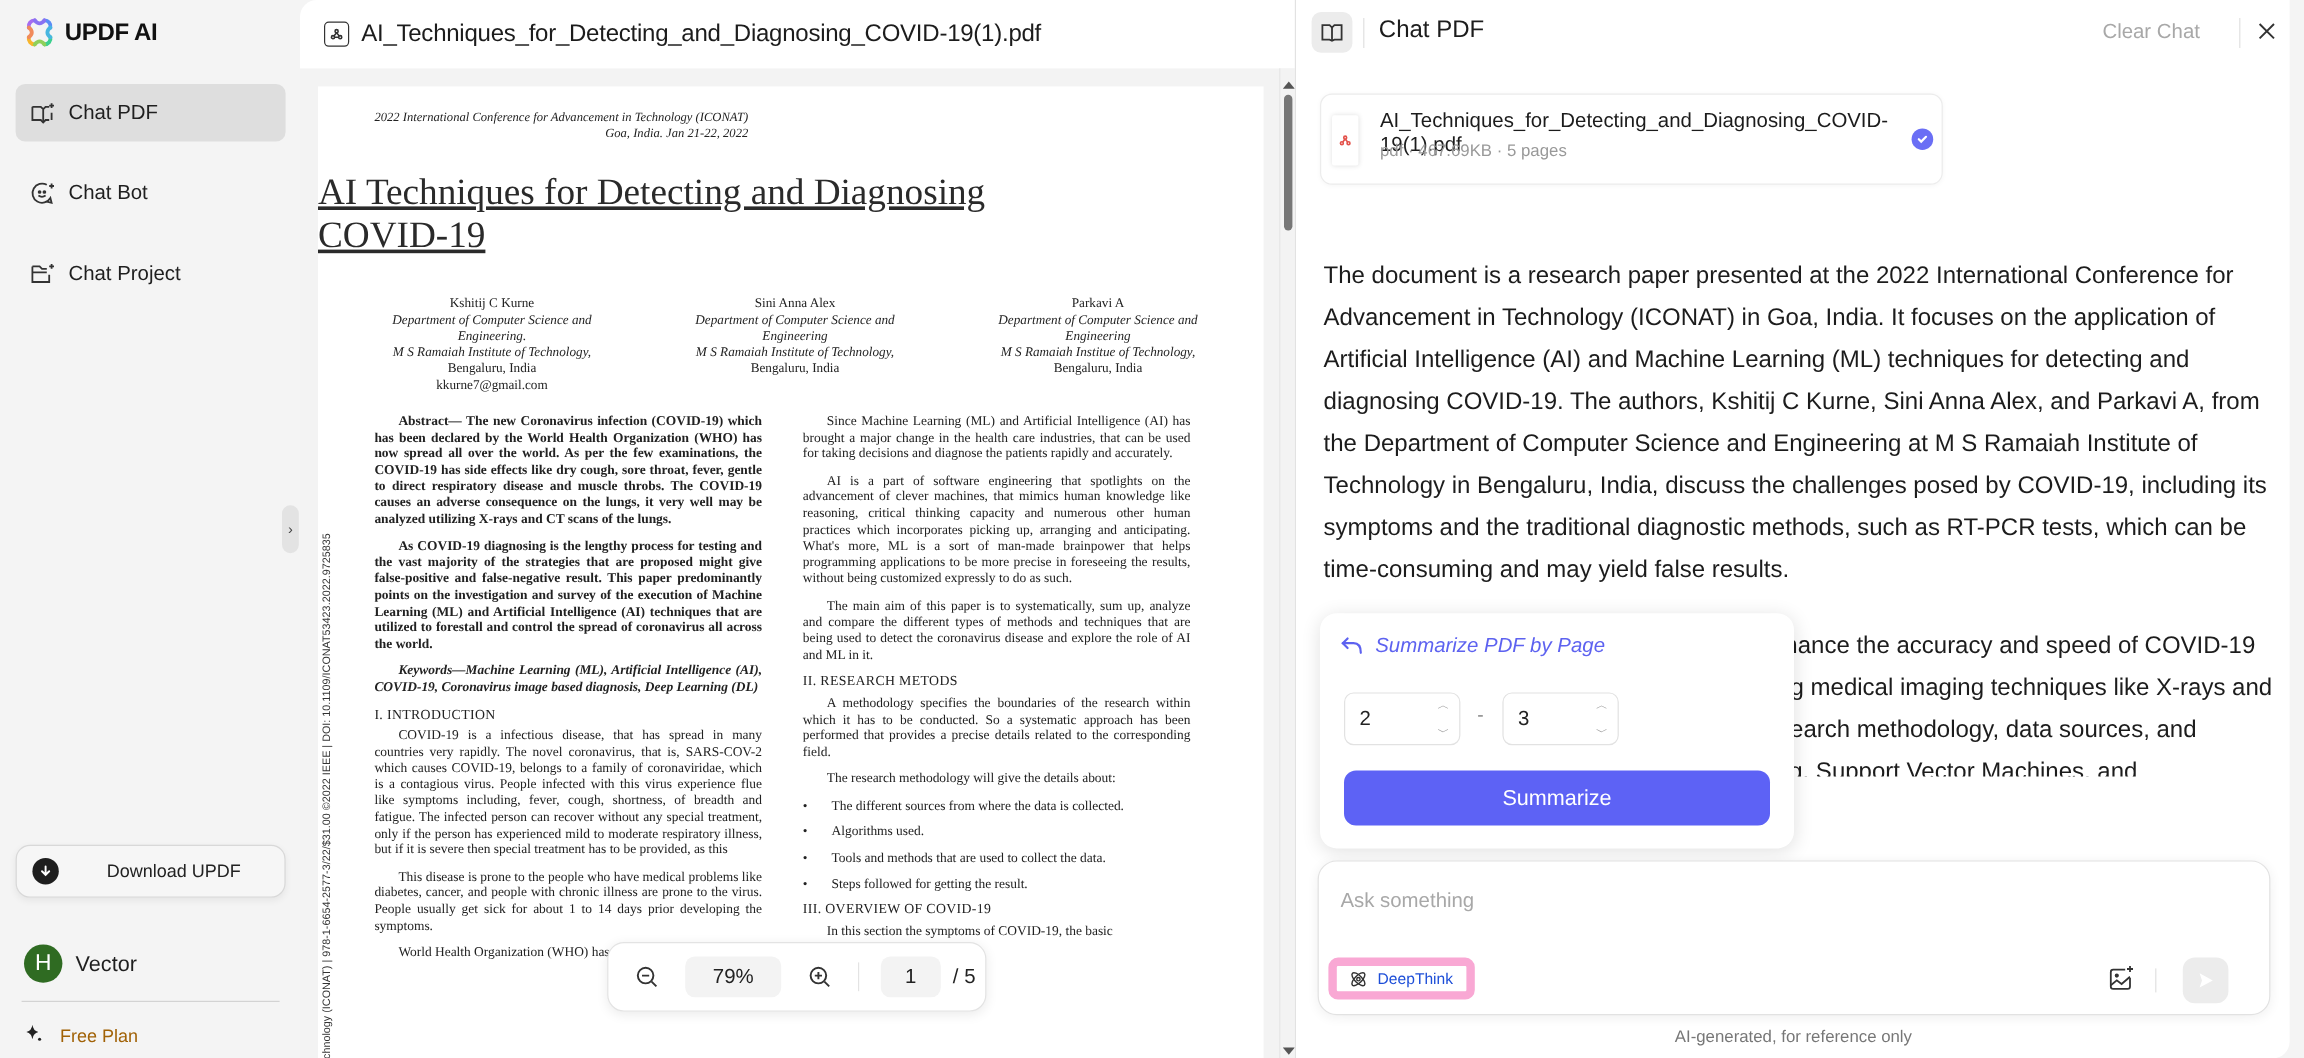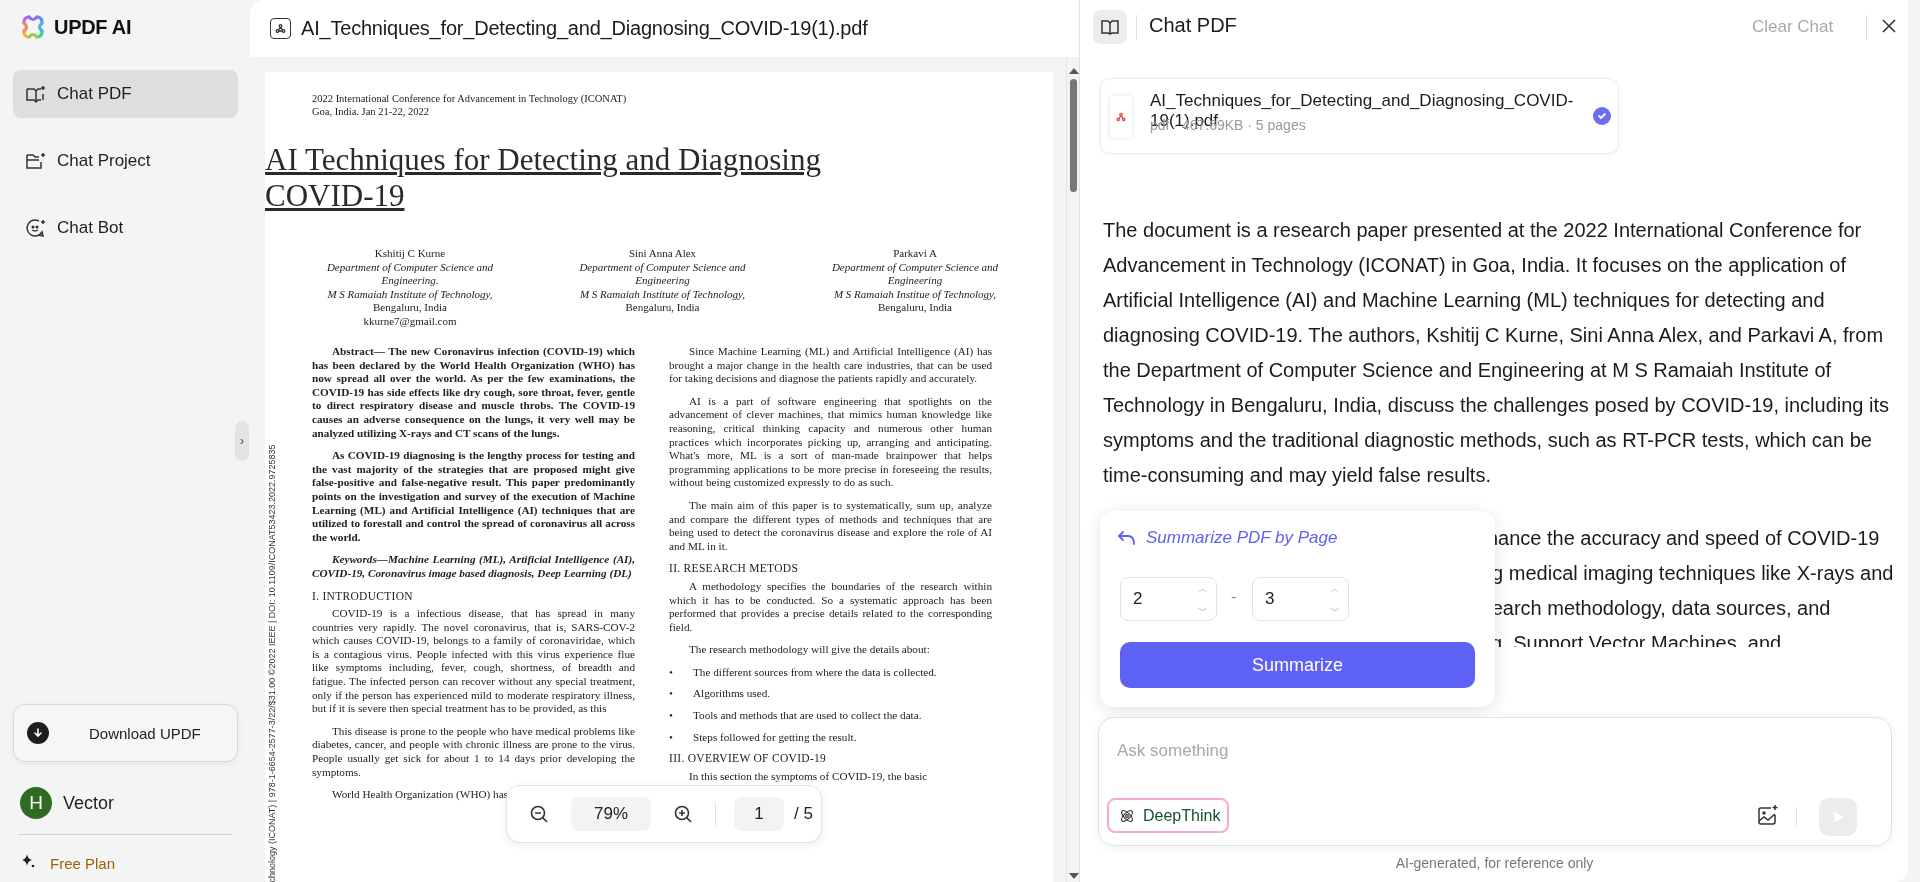--- a/index.html
+++ b/index.html
@@ -9,41 +9,41 @@
   .sidebar { position: absolute; left: 0; top: 0; width: 250px; height: 882px; background: #f4f4f4; }
   .brand { position: absolute; left: 20px; top: 14px; display: flex; align-items: center; gap: 8px; }
   .brand-logo { width: 26px; height: 26px; position: relative; }
   .brand-name { font-size: 20px; font-weight: 700; color: #111; letter-spacing: -0.3px; }
   .nav { position: absolute; left: 13px; top: 70px; width: 225px; }
   .nav-item { height: 48px; border-radius: 8px; display: flex; align-items: center; padding-left: 12px; gap: 10px; margin-bottom: 19px; cursor: pointer; }
   .nav-item.active { background: #dedede; }
   .nav-item .ico { width: 22px; height: 22px; display: flex; align-items: center; justify-content: center; }
   .nav-item .lbl { font-size: 17px; color: #1f1f1f; }
 
-  .download-btn { position: absolute; left: 13px; top: 704px; width: 225px; height: 58px; border: 1px solid #d8d8d8; border-radius: 12px; background: #f6f6f6; box-shadow: 0 2px 6px rgba(0,0,0,0.06); display: flex; align-items: center; padding-left: 13px; cursor: pointer; }
+  .download-btn { position: absolute; left: 13px; top: 704px; width: 225px; height: 44px; border: 1px solid #d8d8d8; border-radius: 12px; background: #f6f6f6; box-shadow: 0 2px 6px rgba(0,0,0,0.06); display: flex; align-items: center; padding-left: 13px; cursor: pointer; }
   .download-btn .dl-ico { width: 22px; height: 22px; border-radius: 50%; background: #1e1e1e; display: flex; align-items: center; justify-content: center; }
   .download-btn .lbl { font-size: 15px; color: #222; margin-left: 40px; }
 
   .user { position: absolute; left: 20px; top: 787px; display: flex; align-items: center; gap: 11px; cursor: pointer; }
   .avatar { width: 32px; height: 32px; border-radius: 50%; background: #2f6b22; color: #fff; display: flex; align-items: center; justify-content: center; font-size: 19px; }
   .user-name { font-size: 18px; color: #1f1f1f; }
   .side-divider { position: absolute; left: 18px; top: 834px; width: 215px; height: 1px; background: #d3d3d3; }
   .plan { position: absolute; left: 20px; top: 853px; display: flex; align-items: center; gap: 14px; cursor: pointer; }
   .plan .lbl { font-size: 15px; color: #a16207; }
 
   .collapse-toggle { position: absolute; left: 235px; top: 421px; width: 14px; height: 40px; background: #e3e3e3; border-radius: 7px; display: flex; align-items: center; justify-content: center; color: #444; font-size: 12px; cursor: pointer; }
 
   
   .viewer { position: absolute; left: 250px; top: 0; width: 829px; height: 882px; background: #f3f3f3; border-radius: 14px 0 0 0; overflow: hidden; }
   .viewer-header { position: absolute; left: 0; top: 0; width: 829px; height: 57px; background: #fff; display: flex; align-items: center; padding-left: 20px; gap: 10px; }
   .pdf-icon-box { width: 21px; height: 21px; border: 1.6px solid #333; border-radius: 4px; display: flex; align-items: center; justify-content: center; }
   .viewer-title { font-size: 20px; color: #1c1c1c; letter-spacing: -0.2px; }
 
   .page { position: absolute; left: 15px; top: 72px; width: 788px; height: 820px; background: #fff; font-family: "Liberation Serif", serif; color: #222; }
-  .conf { position: absolute; left: 47px; top: 20px; font-size: 10.5px; line-height: 13px; }
+  .conf { position: absolute; left: 47px; top: 20px; font-size: 10.5px; font-style: italic; line-height: 13px; text-align: right; }
   .paper-title { position: absolute; left: 0; top: 70px; width: 788px; text-align: left; font-size: 31px; line-height: 36px; color: #2a2a2a; text-decoration: underline; }
   .authors { position: absolute; top: 175px; left: 45px; width: 705px; display: flex; justify-content: space-between; }
   .author { width: 200px; text-align: center; font-size: 11px; line-height: 13.5px; }
   .author i { display: block; }
   .side-strip { position: absolute; left: 2px; top: 330px; width: 14px; height: 490px; }
   .side-strip span { position: absolute; left: 0; top: 490px; transform-origin: 0 0; transform: rotate(-90deg); white-space: nowrap; font-family: "Liberation Sans", sans-serif; font-size: 9px; color: #333; width: 490px; }
 
   .col { position: absolute; font-size: 11.2px; line-height: 13.6px; text-align: justify; }
   .col-left { left: 47px; top: 273px; width: 323px; }
   .col-right { left: 404px; top: 273px; width: 323px; }
@@ -95,21 +95,21 @@
   .num-input .spin { position: absolute; right: 8px; top: 4px; width: 10px; height: 36px; display: flex; flex-direction: column; justify-content: space-between; align-items: center; color: #999; font-size: 10px; line-height: 14px; cursor: pointer; }
   .num-from { left: 20px; }
   .num-to { left: 152px; }
   .num-from, .num-to { width: 97px; }
   .range-dash { position: absolute; left: 131px; top: 77px; font-size: 16px; color: #888; }
   .summ-btn { position: absolute; left: 20px; top: 131px; width: 230px; height: 46px; background: #5d62f5; border-radius: 10px; color: #fff; font-size: 18px; display: flex; align-items: center; justify-content: center; cursor: pointer; }
 
   .ask-box { position: absolute; left: 18px; top: 717px; width: 794px; height: 129px; border: 1px solid #e2e2e2; border-radius: 16px; background: #fff; box-shadow: 0 2px 10px rgba(0,0,0,0.06); }
   .ask-input { position: absolute; left: 18px; top: 18px; width: 740px; height: 30px; border: none; outline: none; font-family: "Liberation Sans", sans-serif; font-size: 17px; color: #222; background: transparent; }
   .ask-input::placeholder { color: #a8a8a8; }
-  .deepthink { position: absolute; left: 8px; top: 80px; width: 122px; height: 35px; border: 2px solid #f9a8d4; border-radius: 8px; display: flex; align-items: center; padding-left: 10px; gap: 8px; font-size: 16px; color: #14532d; cursor: pointer; }
+  .deepthink { position: absolute; left: 8px; top: 80px; width: 122px; height: 35px; border: 7px solid #f9a8d4; border-radius: 8px; display: flex; align-items: center; padding-left: 10px; gap: 8px; font-size: 13px; color: #1d4ed8; cursor: pointer; }
   .img-btn { position: absolute; left: 657px; top: 86px; width: 24px; height: 24px; cursor: pointer; }
   .ask-sep { position: absolute; left: 697px; top: 89px; width: 1px; height: 20px; background: #e0e0e0; }
   .send-btn { position: absolute; left: 720px; top: 80px; width: 38px; height: 38px; background: #ececec; border-radius: 10px; display: flex; align-items: center; justify-content: center; cursor: pointer; }
   .disclaimer { position: absolute; left: 0; top: 855px; width: 829px; text-align: center; font-size: 14px; color: #777; }
 </style>
 </head>
 <body>
 
 <aside class="sidebar">
   <div class="brand">
@@ -135,39 +135,39 @@
             <path d="M11 8 l2 -2 h3"></path>
             <path d="M18 3 v4 M16 5 h4"></path>
             <path d="M18 11 v6"></path>
           </svg>
       </span>
       <span class="lbl">Chat PDF</span>
     </div>
     <div class="nav-item">
       <span class="ico">
         <svg width="22" height="22" viewBox="0 0 22 22" fill="none" stroke="#333" stroke-width="1.5">
-            <path d="M2 5 h6 l2 2 h4"></path>
-            <path d="M2 5 v13 h14 v-6"></path>
-            <path d="M2 10 h12"></path>
-            <path d="M18 3 v4 M16 5 h4"></path>
-          </svg>
-      </span>
-      <span class="lbl">Chat Project</span>
-    </div>
-    <div class="nav-item">
-      <span class="ico">
-        <svg width="22" height="22" viewBox="0 0 22 22" fill="none" stroke="#333" stroke-width="1.5">
             <path d="M14 4 a8 8 0 1 0 3 11 l1 4 l-4 -1"></path>
             <circle cx="8" cy="10" r="0.8" fill="#333"></circle>
             <circle cx="12" cy="10" r="0.8" fill="#333"></circle>
             <path d="M7 13 q3 2 6 0"></path>
             <path d="M18 3 v4 M16 5 h4"></path>
           </svg>
       </span>
       <span class="lbl">Chat Bot</span>
+    </div>
+    <div class="nav-item">
+      <span class="ico">
+        <svg width="22" height="22" viewBox="0 0 22 22" fill="none" stroke="#333" stroke-width="1.5">
+            <path d="M2 5 h6 l2 2 h4"></path>
+            <path d="M2 5 v13 h14 v-6"></path>
+            <path d="M2 10 h12"></path>
+            <path d="M18 3 v4 M16 5 h4"></path>
+          </svg>
+      </span>
+      <span class="lbl">Chat Project</span>
     </div>
   </nav>
 
   <div class="download-btn">
     <span class="dl-ico">
       <svg width="12" height="12" viewBox="0 0 12 12" fill="none" stroke="#fff" stroke-width="1.6" stroke-linecap="round">
           <path d="M6 2 v7 M3 6 l3 3 l3 -3"></path>
         </svg>
     </span>
     <span class="lbl">Download UPDF</span>

